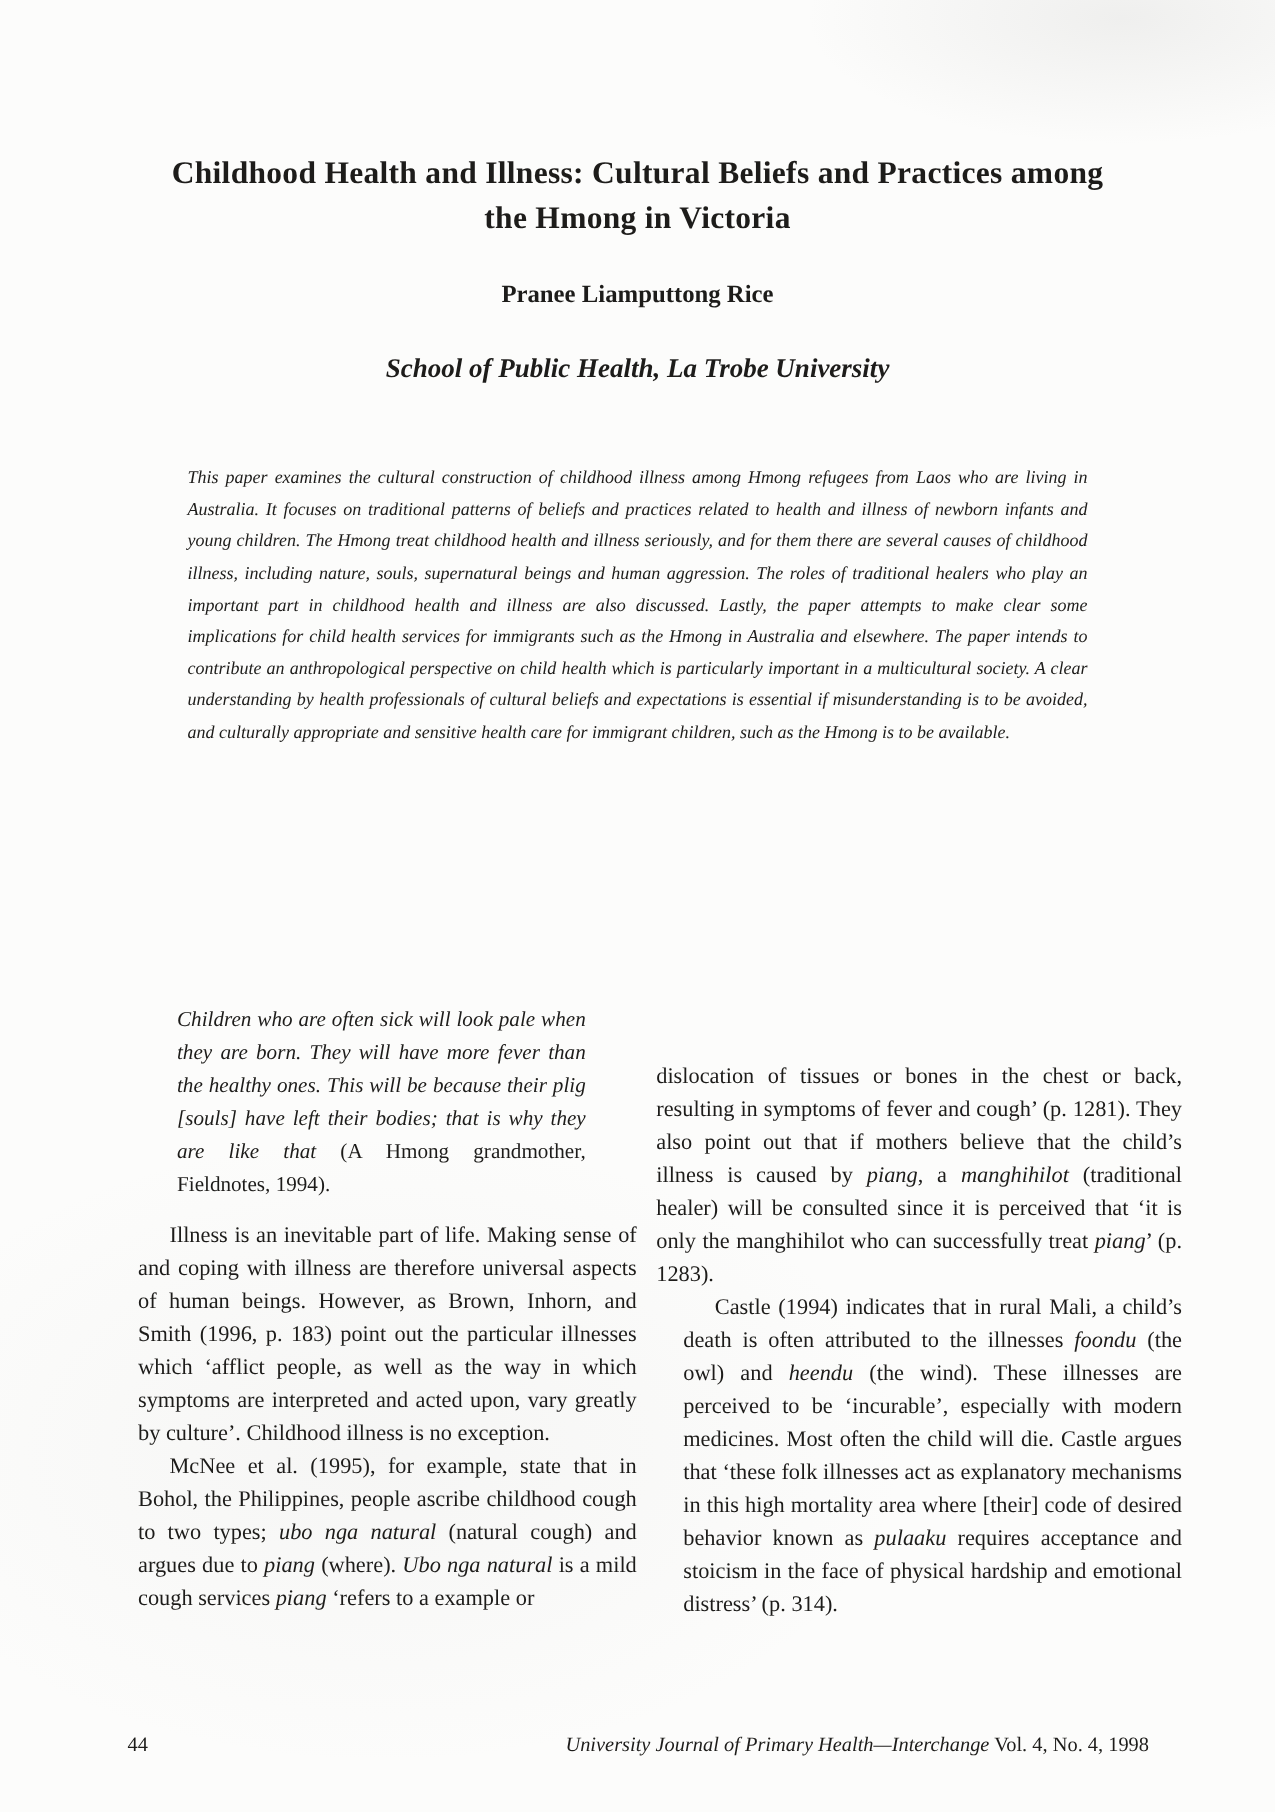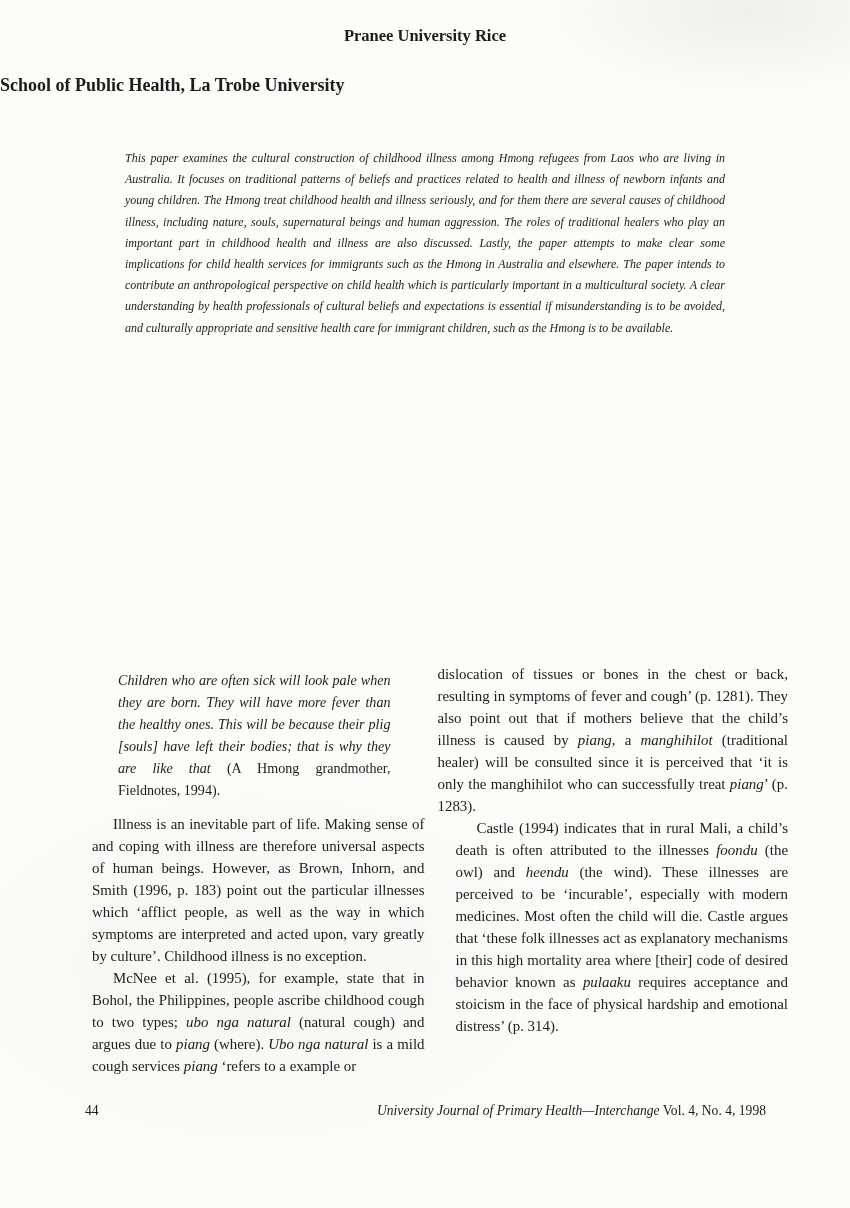--- a/index.html
+++ b/index.html
@@ -29,22 +29,24 @@
     letter-spacing: 0.2px;
   }
   .author {
     margin-top: 26px;
     text-align: center;
     font-size: 16.5px;
     font-weight: bold;
   }
   .affiliation {
     margin-top: 29px;
+    text-align: center;
     font-size: 18px;
     font-weight: bold;
+    font-style: italic;
   }
   .abstract {
     margin: 52px auto 0 auto;
     width: 600px;
     font-style: italic;
     font-size: 12px;
     line-height: 21.2px;
     text-align: justify;
   }
   .columns {
@@ -56,37 +58,38 @@
   }
   .col { width: 351px; font-size: 14.9px; line-height: 22px; text-align: justify; }
   .col p { margin: 0; }
   .col p.quote {
     margin: 6px 34px 12px 44px;
     font-size: 14.1px;
     line-height: 22px;
   }
   .col p.quote i { font-style: italic; }
   .col p.para, .col p.para-first { text-indent: 21px; margin-left: 18px; }
-  .col p.para-cont { text-indent: 0; }
+  .col p.para-cont { text-indent: 0; margin-top: 44px; }
   .col i { font-style: italic; }
   .footer {
     position: absolute;
-    left: 85px; right: 84px; top: 1103px;
+    left: 85px; right: 84px; top: 1155px;
     display: flex;
     justify-content: space-between;
     align-items: baseline;
     font-size: 13.6px;
   }
   .footer .cite i { font-style: italic; }
 </style>
 </head>
 <body>
 
 <div class="page">
-  <div class="author">Pranee University Rice</div>
+  <h1 class="title">Childhood Health and Illness: Cultural Beliefs and Practices among the Hmong in Victoria</h1>
+  <div class="author">Pranee Liamputtong Rice</div>
   <div class="affiliation">School of Public Health, La Trobe University</div>
   <div class="abstract">This paper examines the cultural construction of childhood illness among Hmong refugees from Laos who are living in Australia.  It focuses on traditional patterns of beliefs and practices related to health and illness of newborn infants and young children. The Hmong treat childhood health and illness seriously, and for them there are several causes of childhood illness, including nature, souls, supernatural beings and human aggression. The roles of traditional healers who play an important part in childhood health and illness are also discussed. Lastly, the paper attempts to make clear some implications for child health services for immigrants such as the Hmong in Australia and elsewhere. The paper intends to contribute an anthropological perspective on child health which is particularly important in a multicultural society.  A clear understanding by health professionals of cultural beliefs and expectations is essential if misunderstanding is to be avoided, and culturally appropriate and sensitive health care for immigrant children, such as the Hmong is to be available.</div>
   <div class="columns">
     <div class="col">
         <p class="quote"><i>Children who are often sick will look pale when they are born.  They will have more fever than the healthy ones.  This will be because their plig [souls] have left their bodies; that is why they are like that </i><span>(A Hmong grandmother, Fieldnotes, 1994).</span></p>
         <p class="para-first"><span>Illness is an inevitable part of life. Making sense of and coping with illness are therefore universal aspects of human beings. However, as Brown, Inhorn, and Smith (1996, p. 183) point out the particular illnesses which ‘afflict people, as well as the way in which symptoms are interpreted and acted upon, vary greatly by culture’. Childhood illness is no exception.</span></p>
         <p class="para"><span>McNee et al. (1995), for example, state that in Bohol, the Philippines, people ascribe childhood cough to two types; </span><i>ubo nga natural</i><span> (natural cough) and argues due to </span><i>piang</i><span> (where).  </span><i>Ubo nga natural</i><span> is a mild cough services </span><i>piang</i><span> ‘refers to a example or</span></p>
       </div>
     <div class="col">
         <p class="para-cont"><span>dislocation of tissues or bones in the chest or back, resulting in symptoms of fever and cough’ (p. 1281).  They also point out that if mothers believe that the child’s illness is caused by </span><i>piang</i><span>, a </span><i>manghihilot</i><span> (traditional healer) will be consulted since it is perceived that ‘it is only the manghihilot who can successfully treat </span><i>piang</i><span>’ (p. 1283).</span></p>

